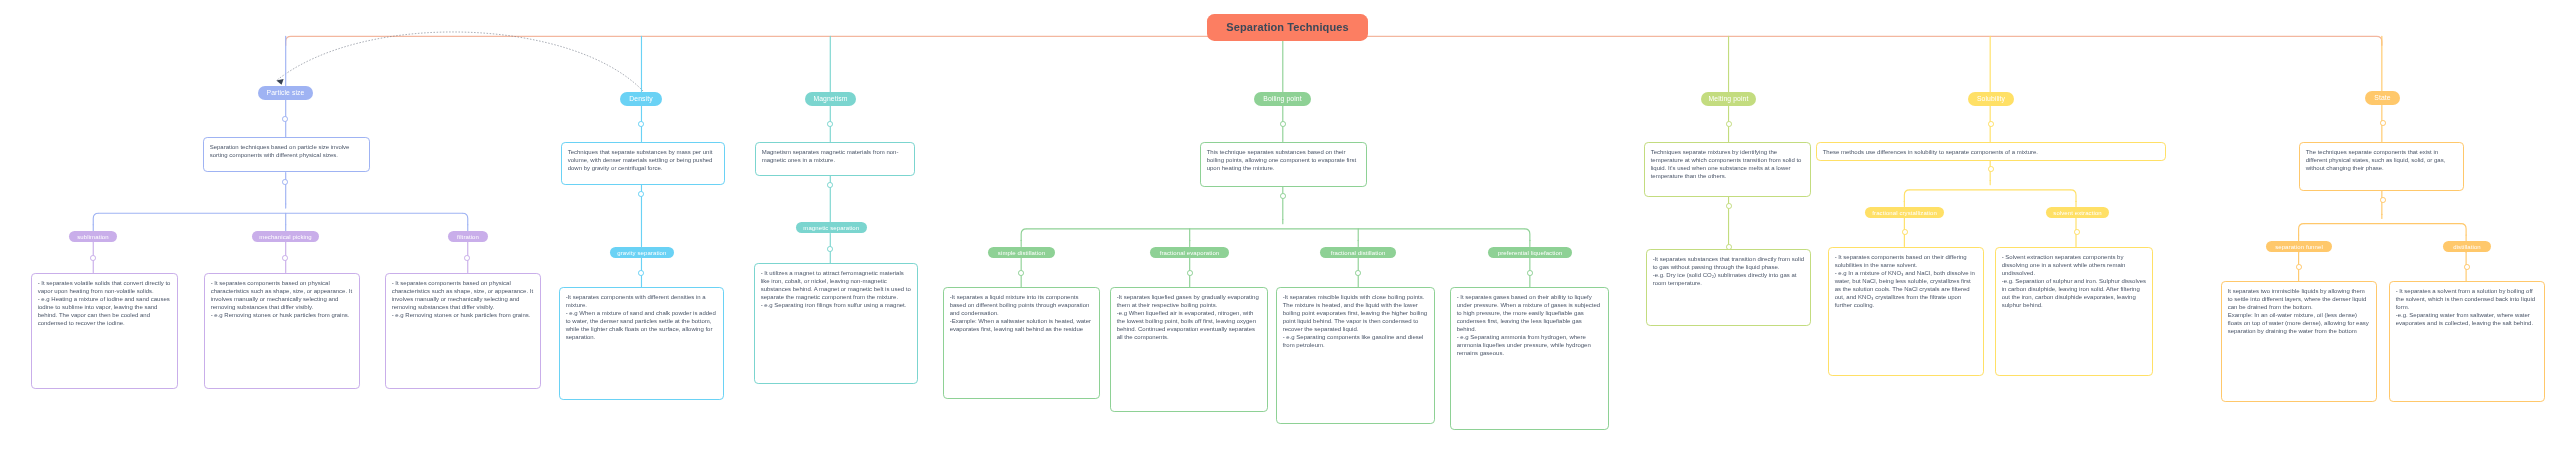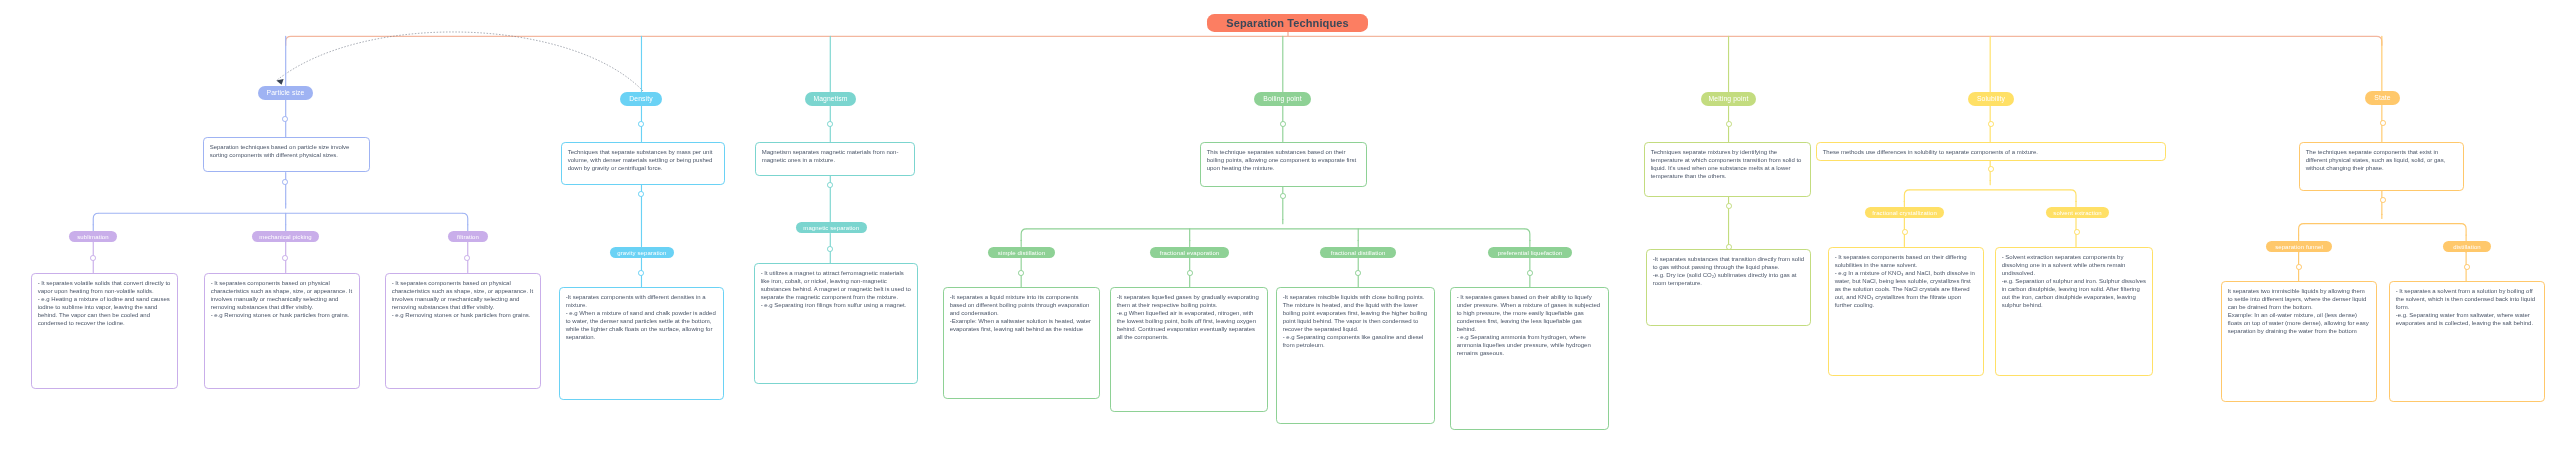--- a/index.html
+++ b/index.html
@@ -112,21 +112,21 @@
       <path d="M4578,412 L4578,420" stroke="#ffc86b" stroke-width="2.2" fill="none" stroke-linecap="round"></path>
       <path d="M4428,430 L4730,430" stroke="#ffc86b" stroke-width="2.2" fill="none"></path>
       <path d="M4418,452 L4418,440 Q4418,430 4428,430" stroke="#ffc86b" stroke-width="2.2" fill="none" stroke-linecap="round"></path>
       <path d="M4740,452 L4740,440 Q4740,430 4730,430" stroke="#ffc86b" stroke-width="2.2" fill="none" stroke-linecap="round"></path>
       <path d="M4418,452 L4418,463" stroke="#ffc86b" stroke-width="2.2" fill="none" stroke-linecap="round"></path>
       <path d="M4418,485 L4418,540" stroke="#ffc86b" stroke-width="2.2" fill="none" stroke-linecap="round"></path>
       <path d="M4740,452 L4740,463" stroke="#ffc86b" stroke-width="2.2" fill="none" stroke-linecap="round"></path>
       <path d="M4740,485 L4740,540" stroke="#ffc86b" stroke-width="2.2" fill="none" stroke-linecap="round"></path>
     </svg>
   <div id="nodes">
-      <div class="pill root" style="left: 1207px; top: 13.5px; width: 161px; height: 18px; background: rgb(252, 126, 98);">Separation Techniques</div>
+      <div class="pill root" style="left: 1207px; top: 13.5px; width: 161px; height: 27px; background: rgb(252, 126, 98);">Separation Techniques</div>
       <div class="pill l1" style="left: 258px; top: 86px; min-width: 55px; height: 13.5px; background: rgb(159, 179, 243);">Particle size</div>
       <div class="knob" style="left: 282px; top: 116px; border-color: rgb(159, 179, 243);"></div>
       <div class="note wavy" style="left: 203px; top: 137px; width: 167px; min-height: 35px; border-color: rgb(159, 179, 243);">Separation techniques based on particle size involve sorting components with different physical sizes.</div>
       <div class="knob" style="left: 282px; top: 179px; border-color: rgb(159, 179, 243);"></div>
       <div class="pill l2" style="left: 69px; top: 231px; min-width: 48px; height: 11.4px; background: rgb(201, 174, 234);">sublimation</div>
       <div class="knob" style="left: 90px; top: 255px; border-color: rgb(201, 174, 234);"></div>
       <div class="note wavy" style="left: 31px; top: 273px; width: 147px; min-height: 116px; border-color: rgb(201, 174, 234);">- It separates volatile solids that convert directly to vapor upon heating from non-volatile solids.
 - e.g Heating a mixture of iodine and sand causes iodine to sublime into vapor, leaving the sand behind. The vapor can then be cooled and condensed to recover the iodine.</div>
       <div class="pill l2" style="left: 252px; top: 231px; min-width: 67px; height: 11.4px; background: rgb(201, 174, 234);">mechanical picking</div>
       <div class="knob" style="left: 282px; top: 255px; border-color: rgb(201, 174, 234);"></div>

